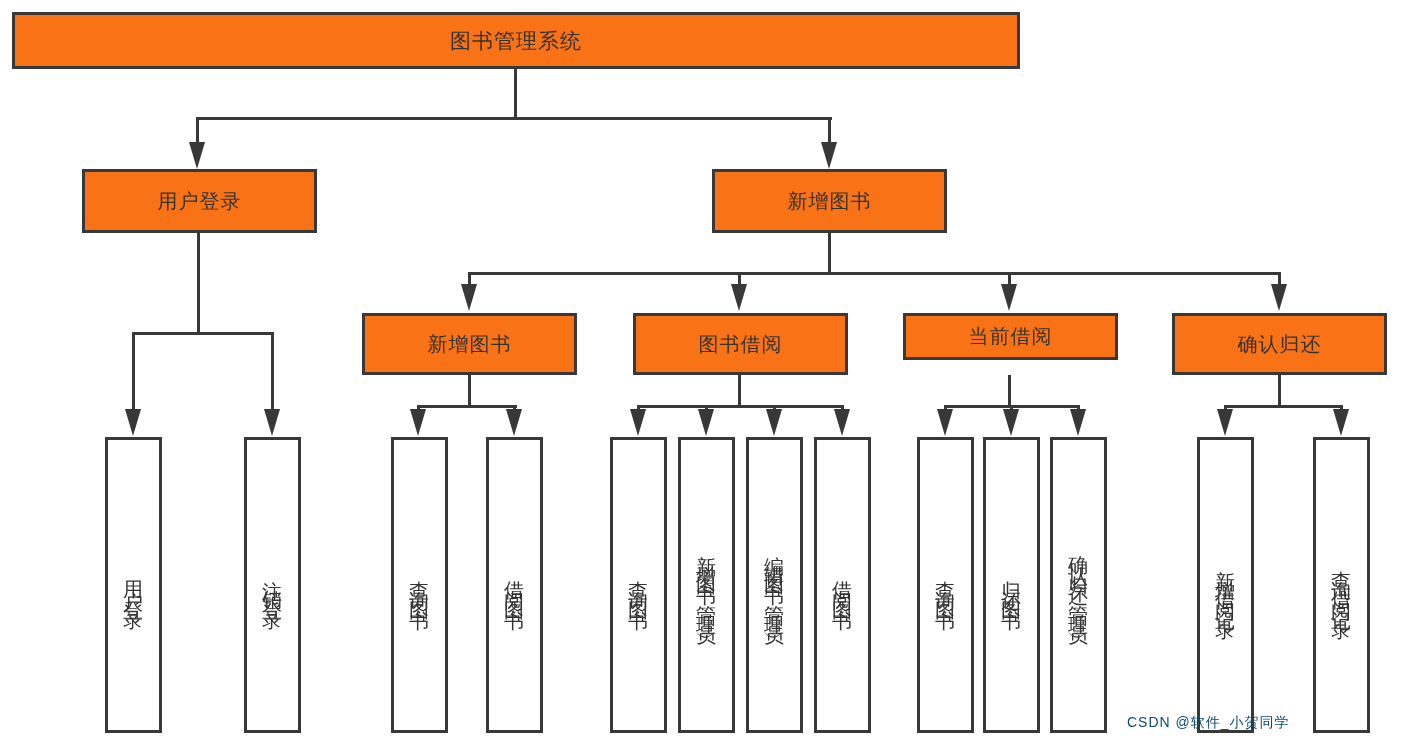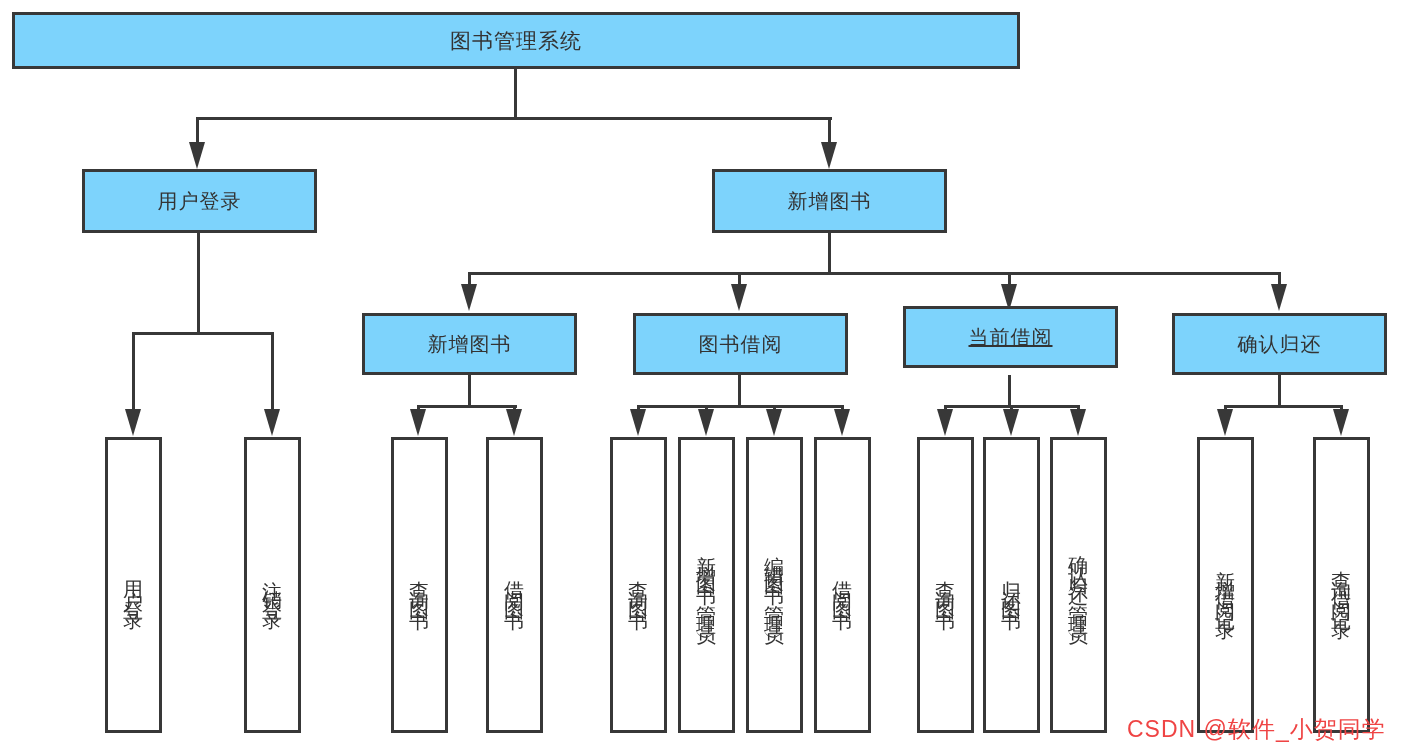--- a/index.html
+++ b/index.html
@@ -10,21 +10,21 @@
     background: #ffffff;
     overflow: hidden;
     font-family: "Liberation Sans", sans-serif;
     --line: #383838;
     --text: #333333;
   }
   .box {
     position: absolute;
     box-sizing: border-box;
     border: 3px solid var(--line);
-    background: #7dd3fc;
+    background: #f97316;
     display: flex;
     align-items: center;
     justify-content: center;
     font-size: 20px;
     color: var(--text);
     letter-spacing: 1px;
     white-space: nowrap;
   }
   .box.root { font-size: 21px; }
   .vbox {
@@ -51,22 +51,22 @@
     position: absolute;
     width: 0; height: 0;
     border-left: 8px solid transparent;
     border-right: 8px solid transparent;
     border-top: 27px solid var(--line);
   }
   .watermark {
     position: absolute;
     left: 1127px;
     top: 714px;
-    font-size: 23px;
-    color: #ef4444;
+    font-size: 14px;
+    color: #0c4a6e;
     letter-spacing: 1px;
     z-index: 10;
     white-space: nowrap;
   }
 </style>
 </head>
 <body>
 
 <div class="canvas">
 
@@ -95,21 +95,21 @@
   <div class="ah" style="left:461px; top:284px;"></div>
   <div class="vl" style="left:738px; top:272px; height:16px;"></div>
   <div class="ah" style="left:731px; top:284px;"></div>
   <div class="vl" style="left:1008px; top:272px; height:16px;"></div>
   <div class="ah" style="left:1001px; top:284px;"></div>
   <div class="vl" style="left:1278px; top:272px; height:16px;"></div>
   <div class="ah" style="left:1271px; top:284px;"></div>
 
   <div class="box" style="left:362px; top:313px; width:215px; height:62px;">新增图书</div>
   <div class="box" style="left:633px; top:313px; width:215px; height:62px;">图书借阅</div>
-  <div class="box" style="left:903px; top:306px; width:215px; height:62px;text-decoration:underline;">当前借阅</div>
+  <div class="box" style="left:903px; top:313px; width:215px; height:47px;">当前借阅</div>
   <div class="box" style="left:1172px; top:313px; width:215px; height:62px;">确认归还</div>
 
   <div class="vl" style="left:468px; top:375px; height:33px;"></div>
   <div class="hl" style="left:417px; top:405px; width:100px;"></div>
   <div class="vl" style="left:417px; top:405px; height:8px;"></div>
   <div class="ah" style="left:410px; top:409px;"></div>
   <div class="vl" style="left:513px; top:405px; height:8px;"></div>
   <div class="ah" style="left:506px; top:409px;"></div>
 
   <div class="vl" style="left:738px; top:375px; height:33px;"></div>

